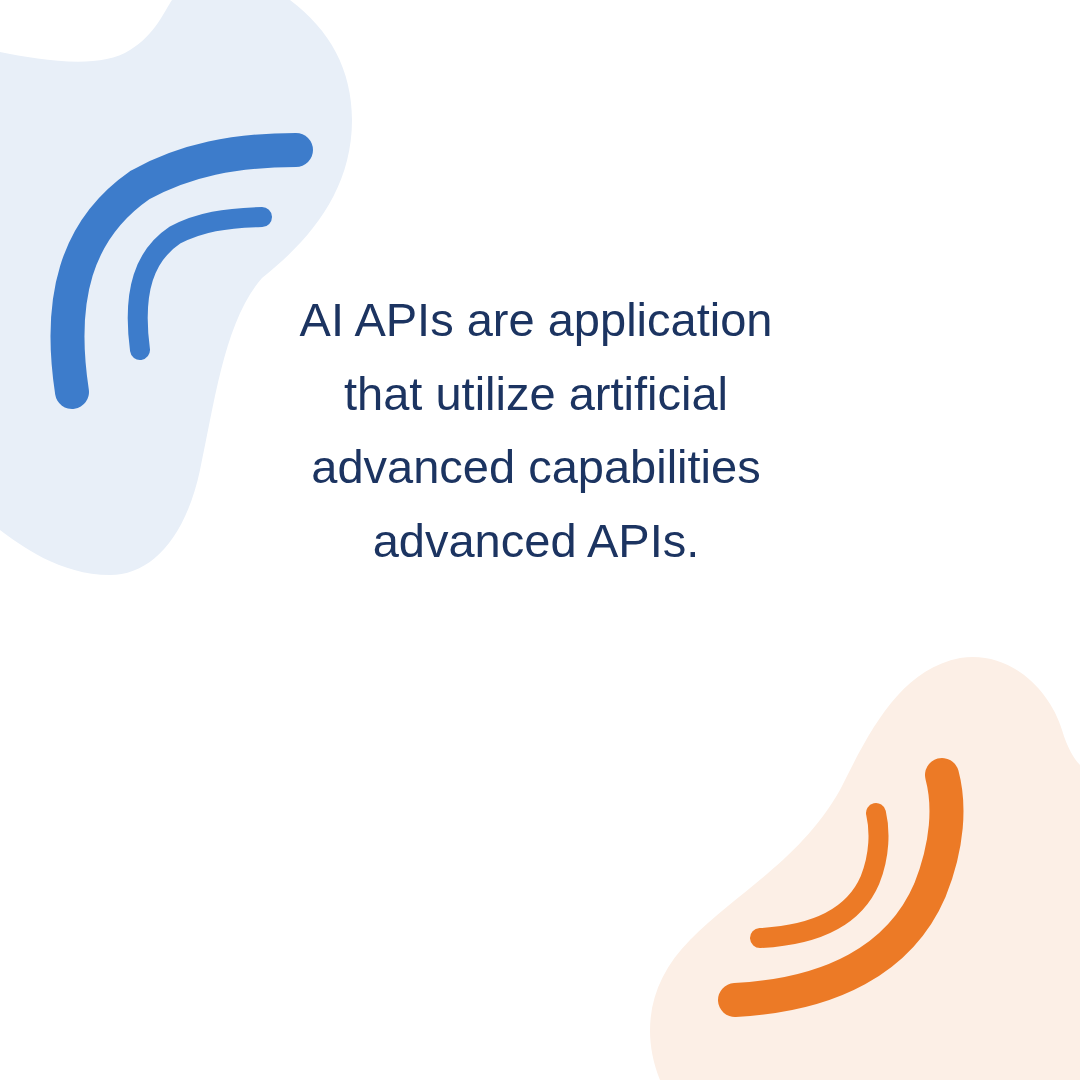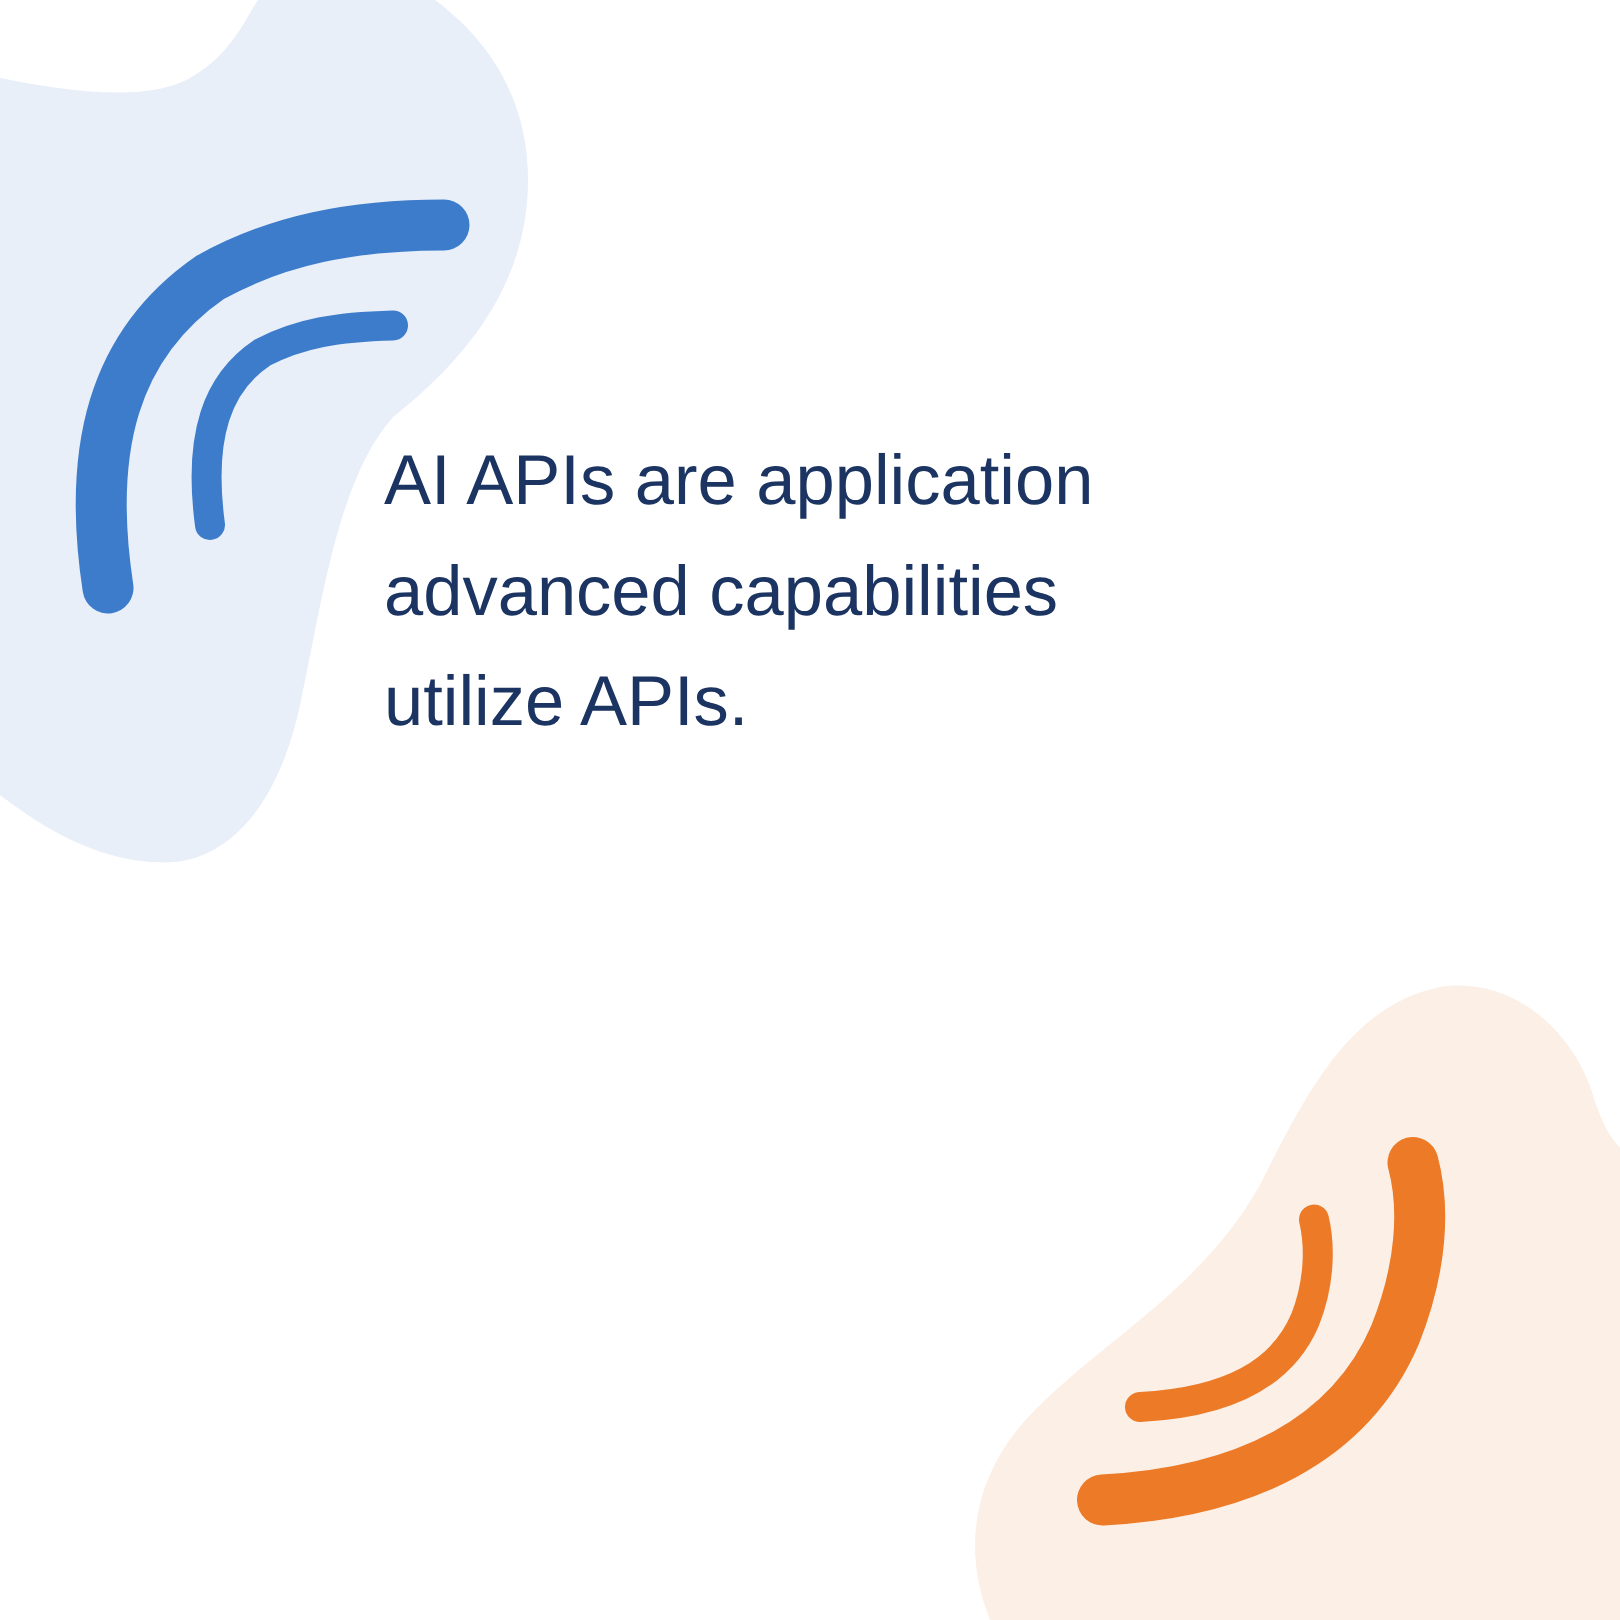--- a/index.html
+++ b/index.html
@@ -1,21 +1,21 @@
 <!DOCTYPE html>
 <html><head>
   <meta charset="utf-8">
   <style>
     html, body { margin: 0; padding: 0; }
     body { width: 1080px; height: 1080px; background: #ffffff; position: relative; overflow: hidden; }
     .bg-svg { position: absolute; left: 0; top: 0; width: 1080px; height: 1080px; }
     .quote {
       position: absolute;
-      left: 256px; top: 283px; width: 600px;
-      text-align: left;
+      left: 236px; top: 283px; width: 600px;
+      text-align: center;
       font-family: "Liberation Sans", sans-serif;
       font-size: 47px;
       line-height: 73.5px;
       color: #1c3461;
     }
     .line { display: block; white-space: nowrap; }
   </style>
 </head>
 <body>
 
@@ -31,15 +31,16 @@
   </g>
 
   <g fill="none" stroke="#ec7a26" stroke-linecap="round">
     <path d="M735,1000 C830,995 900,960 930,890 C948,845 950,805 942,775" stroke-width="34"></path>
     <path d="M760,938 C820,935 855,915 870,880 C880,855 880,830 876,813" stroke-width="20"></path>
   </g>
 </svg>
 
 <div class="quote">
   <span class="line">AI APIs are application</span>
+  <span class="line">that utilize artificial</span>
   <span class="line">advanced capabilities</span>
-  <span class="line">utilize APIs.</span>
+  <span class="line">advanced APIs.</span>
 </div>
 
 </body></html>

